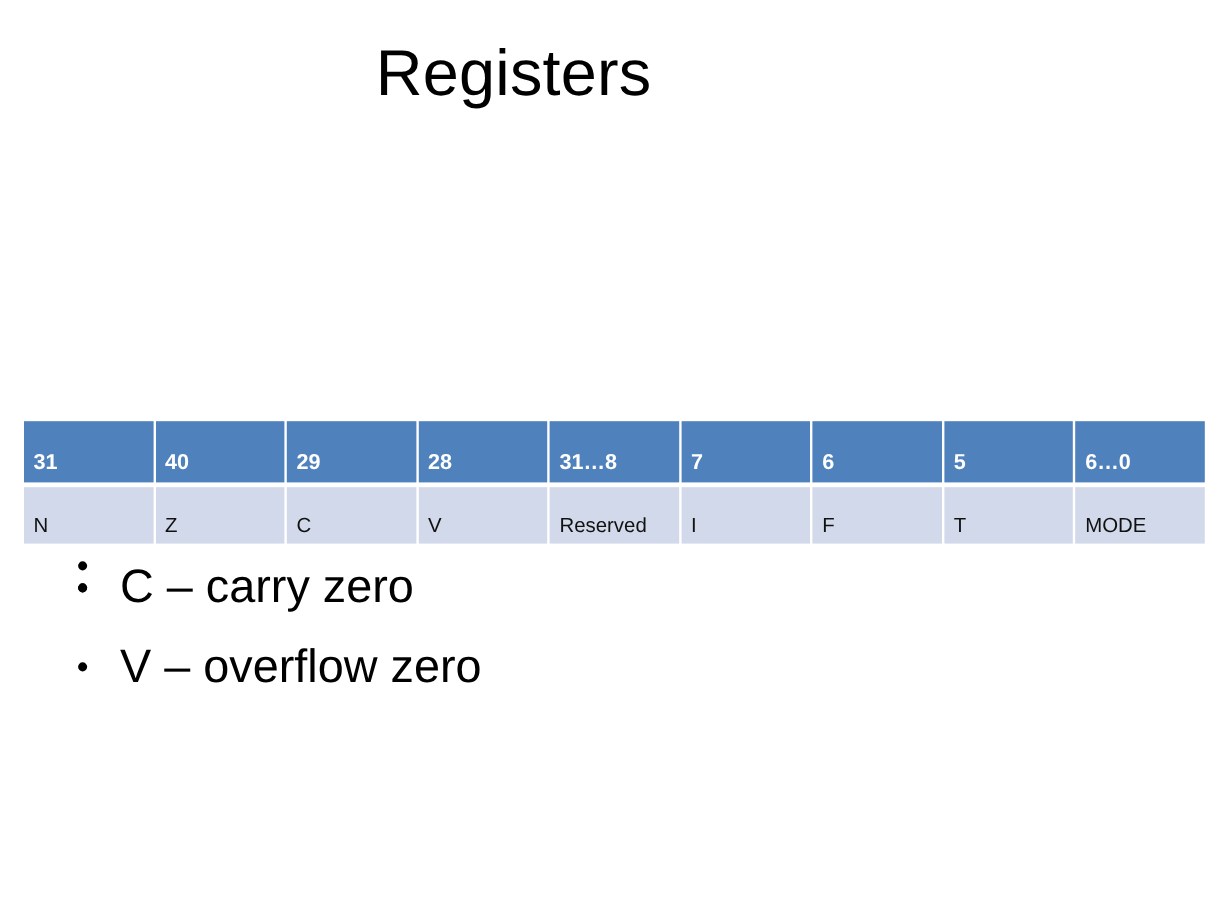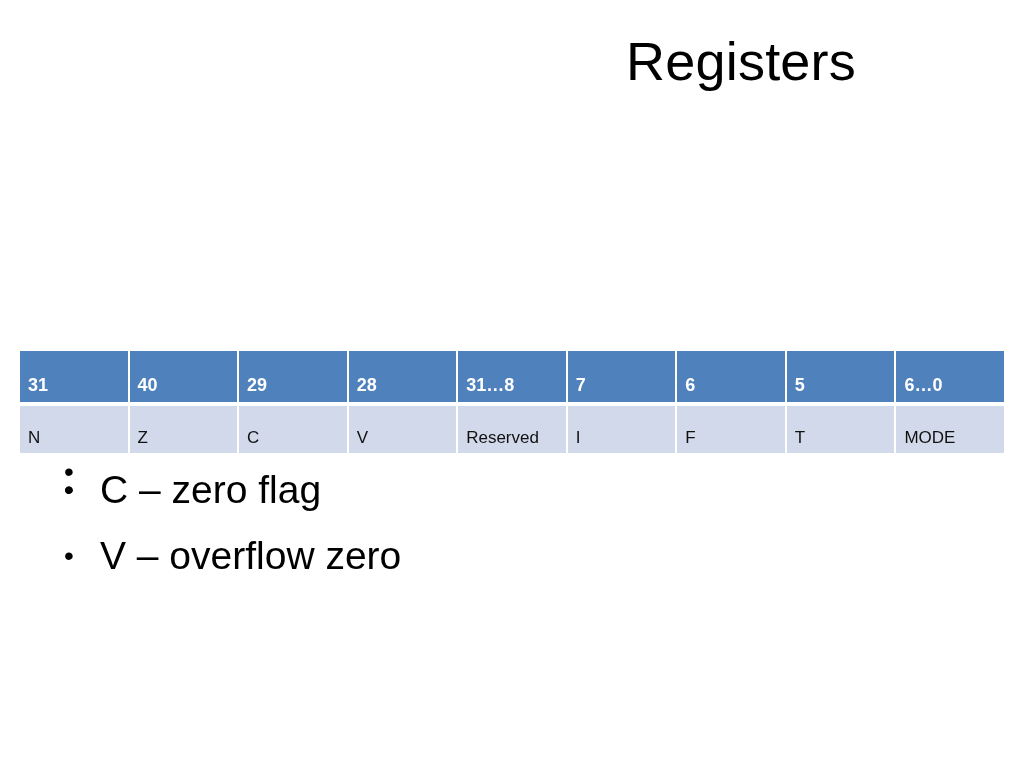--- a/index.html
+++ b/index.html
@@ -17,21 +17,21 @@
     font-family: "Liberation Sans", sans-serif;
     -webkit-font-smoothing: antialiased;
   }
 
   
   #slide-title {
     position: absolute;
     left: 0;
     top: 33px;
     width: 856px;
-    text-align: right;
+    text-align: center;
     font-family: "Liberation Sans", sans-serif;
     font-size: 54px;
     font-weight: 400;
     line-height: 1.05;
     color: #000000;
     letter-spacing: 0.2px;
   }
 
   
   #bitfield-table {
@@ -138,21 +138,21 @@
 
   <ul id="bullet-list">
     <li>
       <span class="bullet-dot">•</span>
     </li>
     <li>
       <span class="bullet-dot">•</span>
     </li>
     <li>
       <span class="bullet-dot">•</span>
-      <span>C – zero flag</span>
+      <span>C – carry zero</span>
     </li>
     <li>
       <span class="bullet-dot">•</span>
       <span>V – overflow zero</span>
     </li>
   </ul>
 
 </div>
 
 </body></html>

